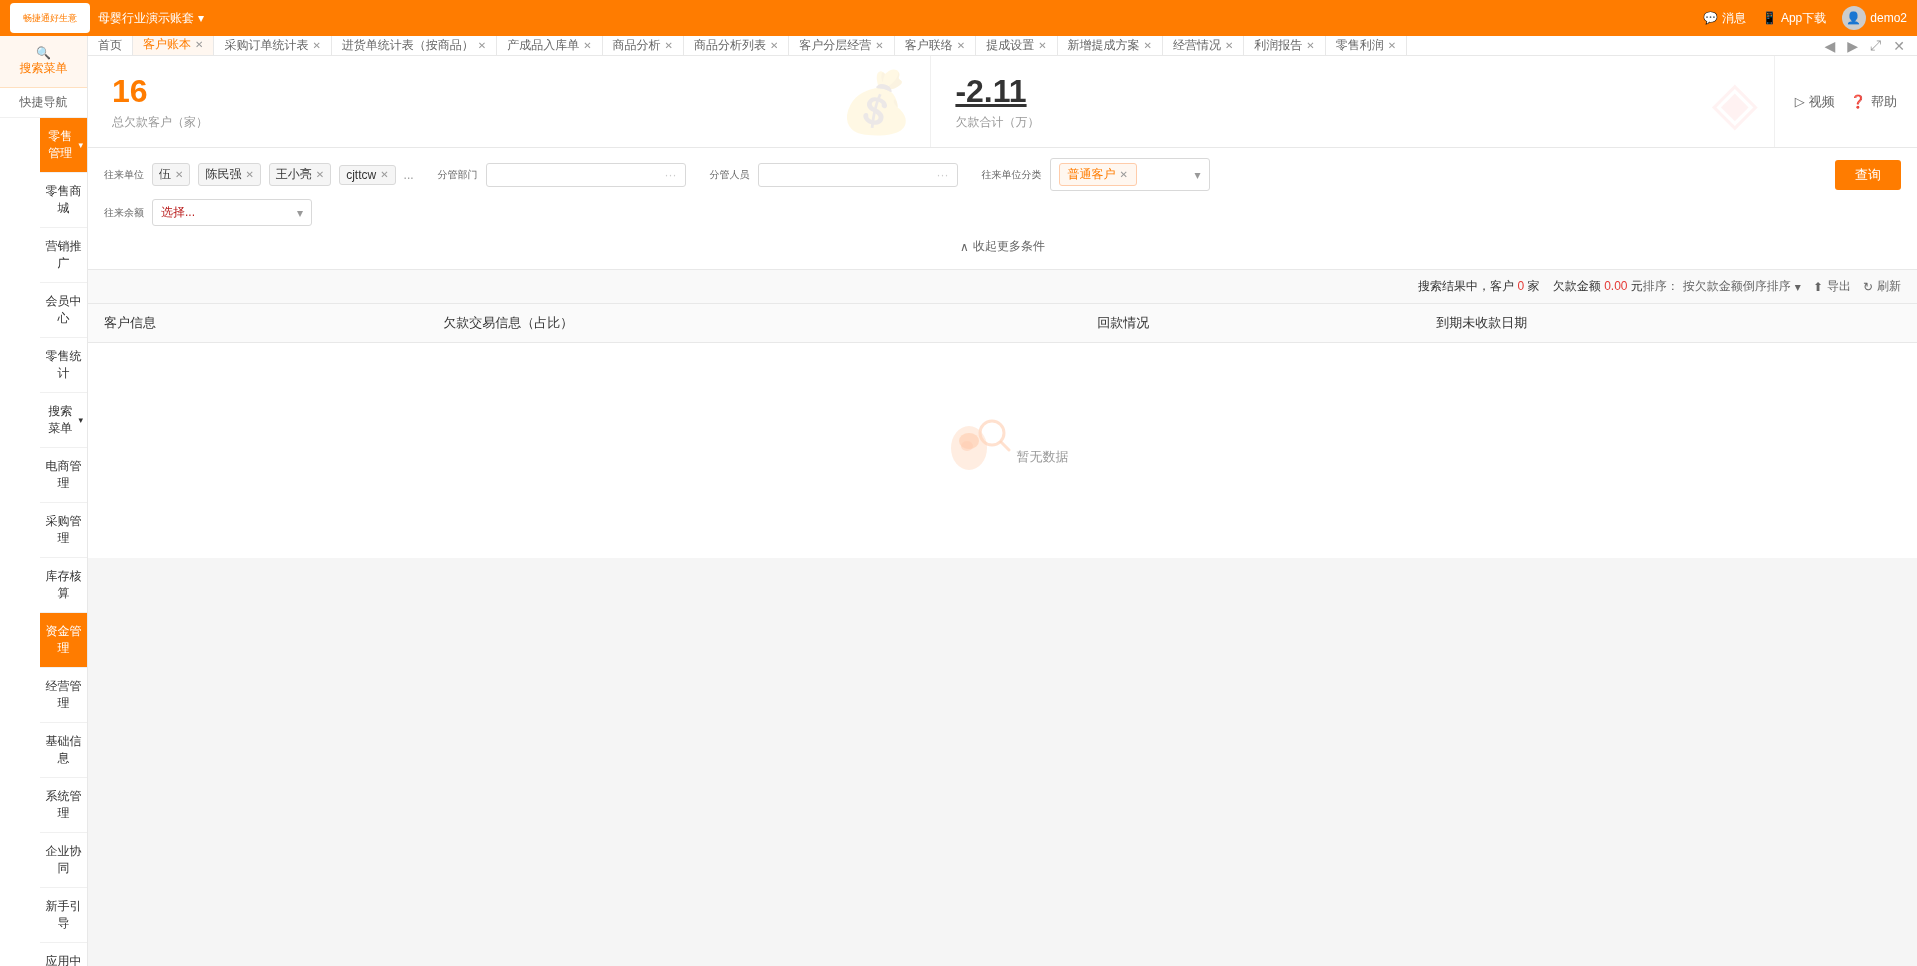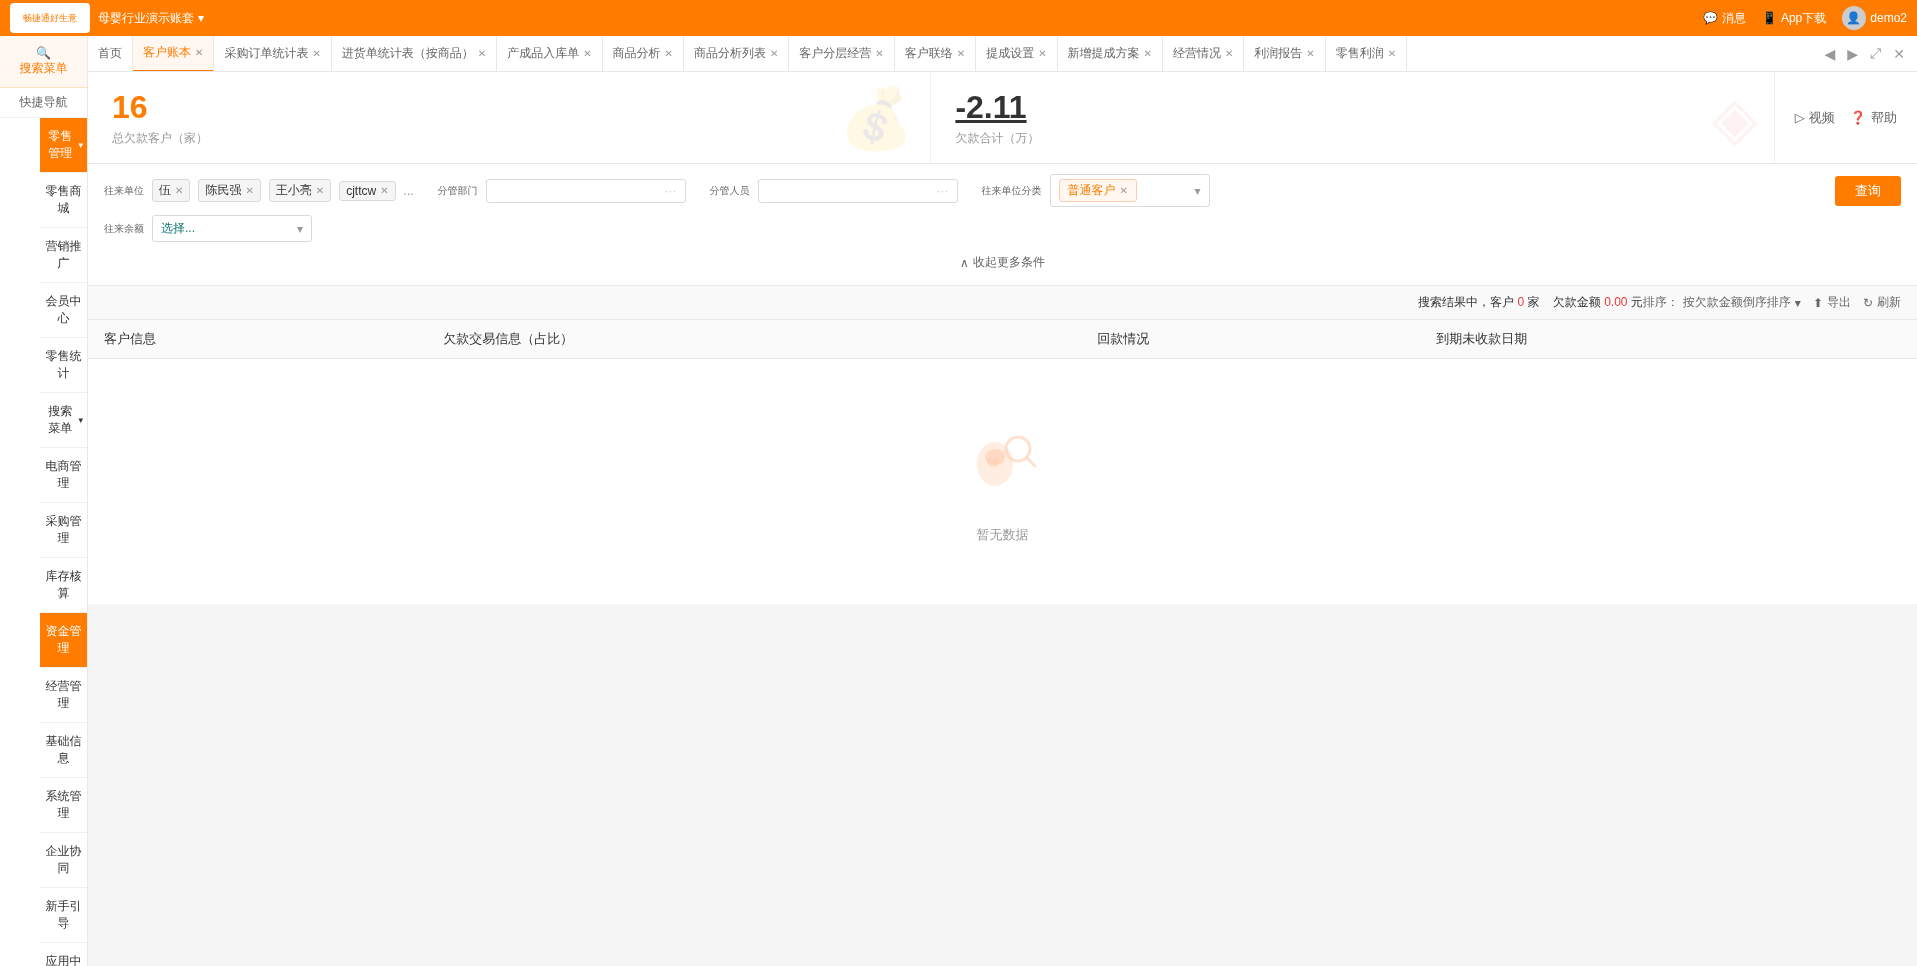--- a/index.html
+++ b/index.html
@@ -22,21 +22,21 @@
     .sidebar-search { padding: 10px 8px; background: #fff7f0; color: #ff7c00; font-size: 12px; text-align: center; cursor: pointer; border-bottom: 1px solid #ffe0c0; }
     .sidebar-nav { padding: 6px 8px; color: #666; font-size: 12px; text-align: center; cursor: pointer; border-bottom: 1px solid #f0f0f0; }
     .sidebar-item { padding: 10px 4px; color: #333; font-size: 12px; text-align: center; cursor: pointer; border-bottom: 1px solid #f0f0f0; margin-left: 40px; }
     .sidebar-item.active { background: #ff7c00; color: #fff; }
     .sidebar-item.has-arrow { display: flex; align-items: center; justify-content: center; gap: 2px; }
 
     
     .content-area { flex: 1; display: flex; flex-direction: column; overflow: hidden; }
 
     
-    .tabs-bar { background: #fff; border-bottom: 1px solid #e8e8e8; display: flex; align-items: center; height: 36px; overflow: hidden; flex-shrink: 0; }
+    .tabs-bar { background: #fff; border-bottom: 1px solid #e8e8e8; display: flex; align-items: center; height: 20px; overflow: hidden; flex-shrink: 0; }
     .tab { display: flex; align-items: center; padding: 0 10px; height: 36px; font-size: 12px; cursor: pointer; white-space: nowrap; border-right: 1px solid #e8e8e8; color: #666; gap: 4px; flex-shrink: 0; }
     .tab.active { background: #fff7f0; color: #ff7c00; border-bottom: 2px solid #ff7c00; }
     .tab-close { font-size: 10px; color: #999; cursor: pointer; }
     .tabs-controls { display: flex; align-items: center; gap: 4px; padding: 0 8px; margin-left: auto; }
     .tab-ctrl-btn { font-size: 14px; color: #999; cursor: pointer; padding: 2px 4px; }
 
     
     .page-content { flex: 1; overflow-y: auto; background: #f5f5f5; padding: 0; }
 
     
@@ -64,21 +64,21 @@
     .results-bar { background: #f9f9f9; padding: 8px 16px; display: flex; align-items: center; justify-content: flex-end; border-bottom: 1px solid #e8e8e8; font-size: 12px; color: #333; }
     .results-actions { display: flex; align-items: center; gap: 12px; }
     .results-action-btn { display: flex; align-items: center; gap: 4px; color: #666; cursor: pointer; font-size: 12px; }
     .sort-select { display: flex; align-items: center; gap: 4px; color: #666; font-size: 12px; cursor: pointer; }
 
     
     .data-table { width: 100%; border-collapse: collapse; background: #fff; }
     .data-table th { background: #fafafa; border-bottom: 1px solid #e8e8e8; padding: 10px 16px; text-align: left; font-weight: normal; color: #333; font-size: 13px; }
 
     
-    .empty-state { display: flex; flex-direction: column; align-items: center; justify-content: center; padding: 60px 0; }
+    .empty-state { display: flex; flex-direction: row; align-items: center; justify-content: center; padding: 60px 0; }
     .empty-text { color: #999; font-size: 13px; margin-top: 12px; }
 
     
     .query-btn { background: #ff7c00; color: #fff; border: none; border-radius: 3px; padding: 6px 20px; font-size: 13px; cursor: pointer; }
     .highlight-orange { color: #ff7c00; }
   </style>
 </head>
 <body>
 
 <div class="topbar">
@@ -310,21 +310,21 @@
             </div>
             <span class="filter-select-arrow">▾</span>
           </div>
 
           <button class="query-btn" style="margin-left:auto;">查询</button>
         </div>
 
         <div class="filter-row">
           <span class="filter-label">往来余额</span>
           <div class="filter-select" style="min-width:160px;">
-            <span style="color:#0f766e;text-align:right;">选择...</span>
+            <span style="color:#b91c1c;text-align:right;">选择...</span>
             <span class="filter-select-arrow">▾</span>
           </div>
         </div>
 
         <div style="display:flex; justify-content:center;">
           <div class="collapse-btn">
             <span>∧</span>
             <span>收起更多条件</span>
           </div>
         </div>

